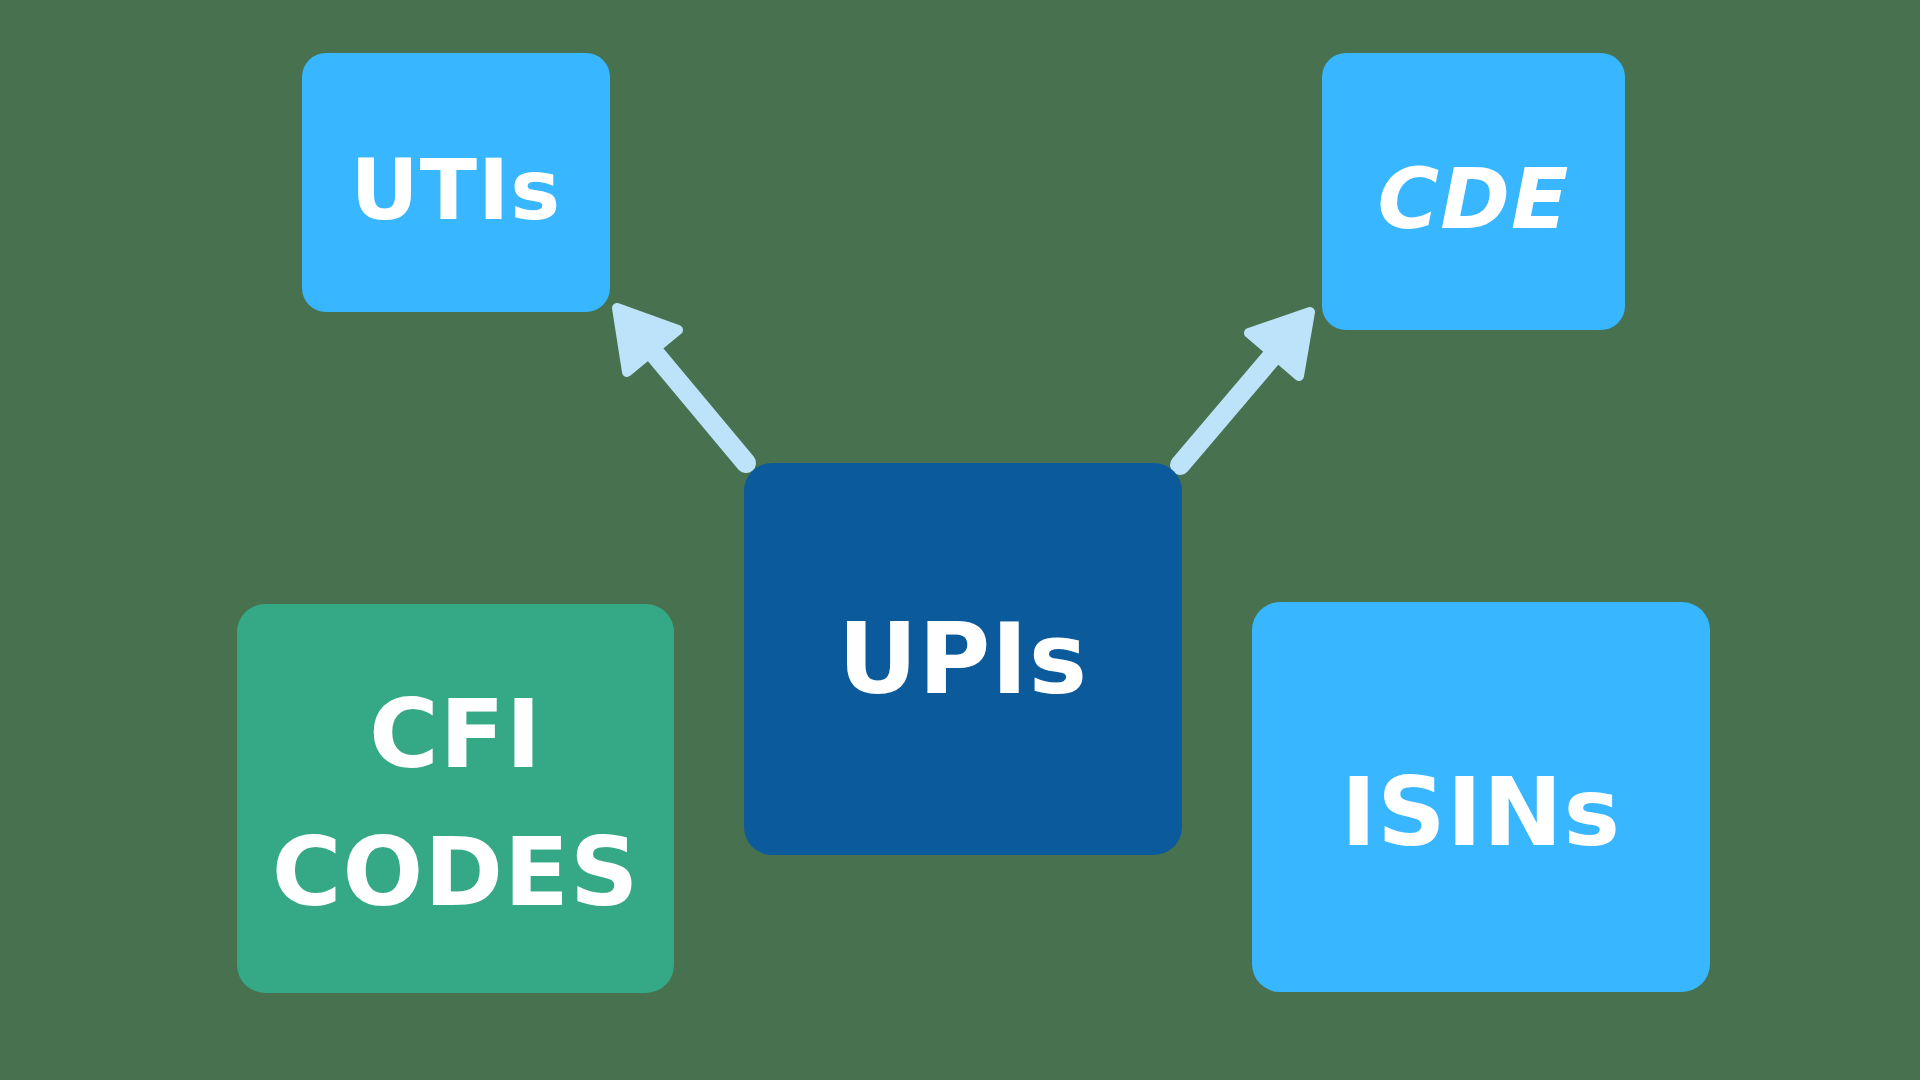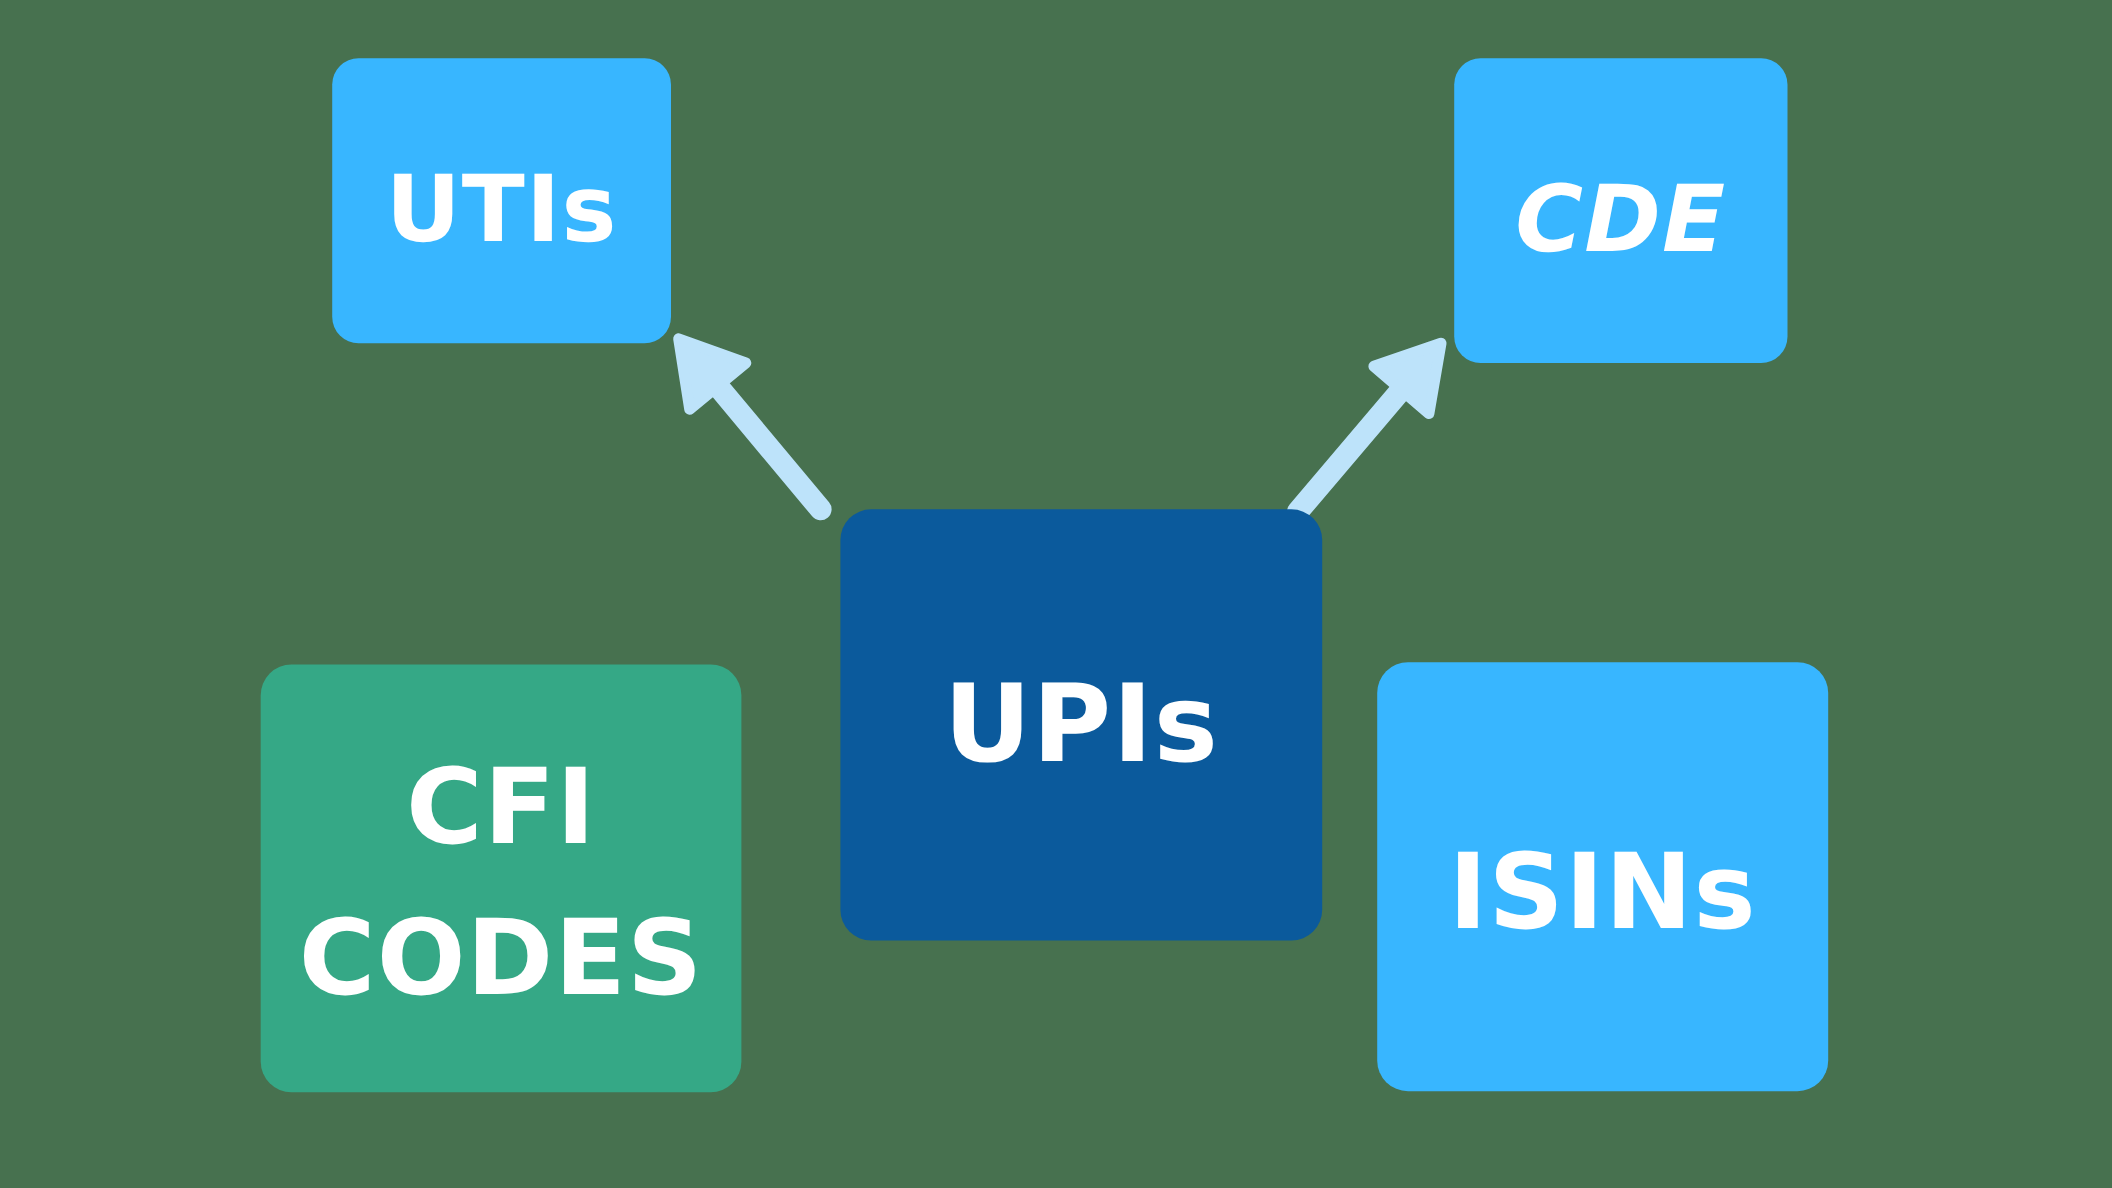--- a/index.html
+++ b/index.html
@@ -50,33 +50,32 @@
     padding-top: 14px;
     font-style: italic;
   }
   .node-upis {
     left: 744px; top: 463px;
     width: 438px; height: 392px;
     background: #0B5A9C;
     border-radius: 28px;
     font-size: 98px;
     padding-top: 0;
-    margin-left: 20px;
   }
   .node-cfi {
     left: 237px; top: 604px;
     width: 437px; height: 389px;
     background: #35A886;
     border-radius: 28px;
     font-size: 95px;
     padding-top: 10px;
   }
   .node-isins {
     left: 1252px; top: 602px;
-    width: 410px; height: 390px;
+    width: 458px; height: 390px;
     background: #38B6FF;
     border-radius: 28px;
     font-size: 95px;
     padding-top: 30px;
   }
   .arrows-layer {
     position: absolute;
     left: 0; top: 0;
     width: 1920px;
     height: 1080px;

